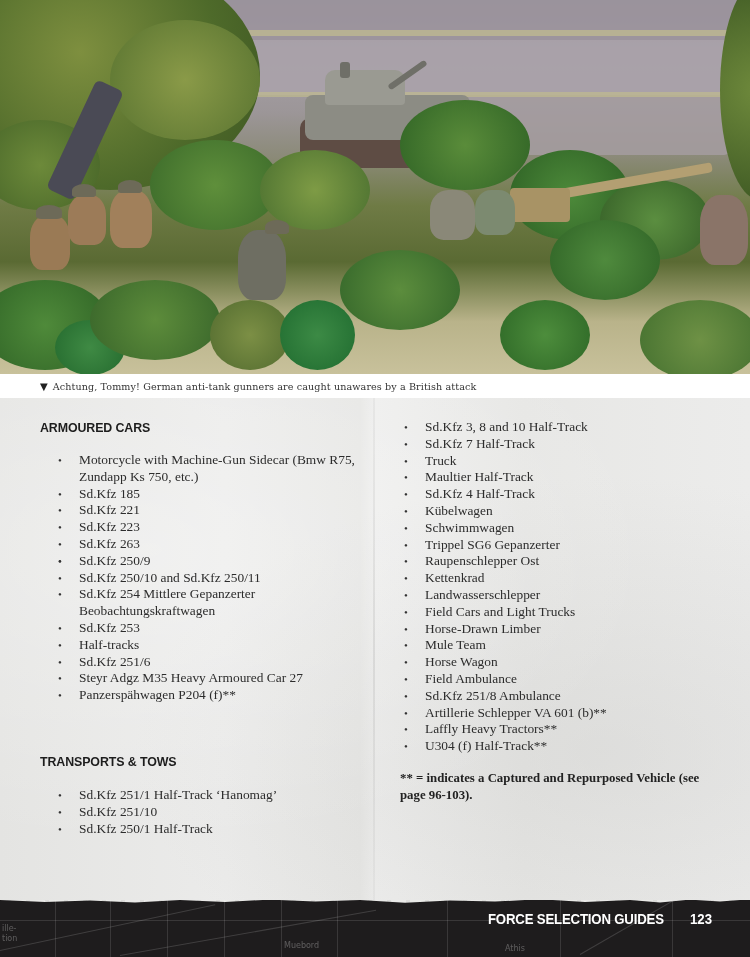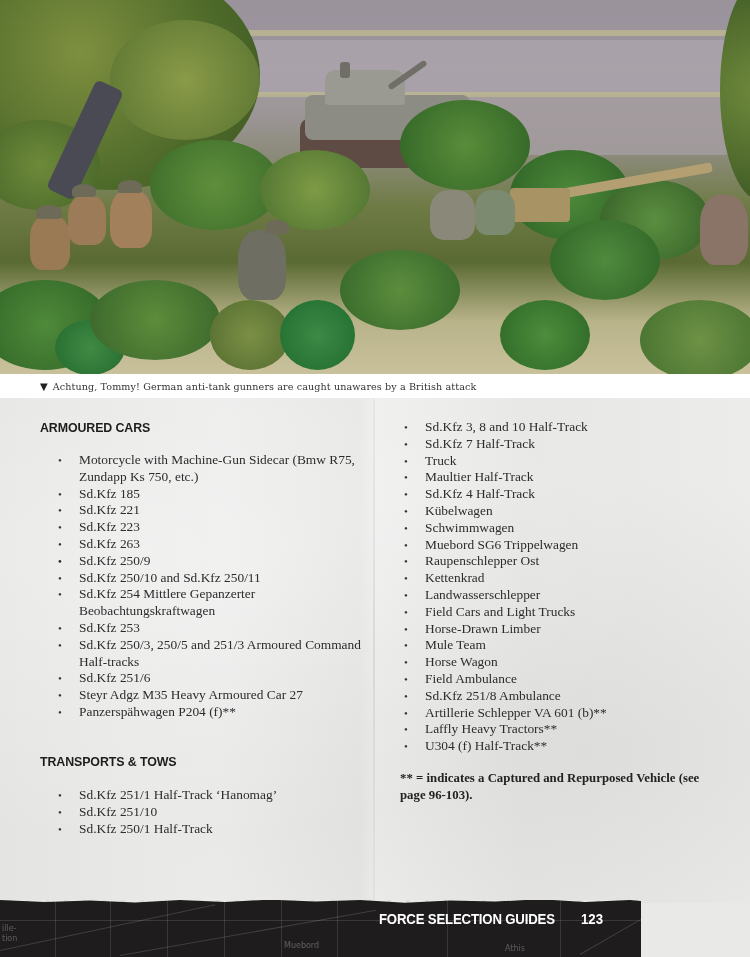--- a/index.html
+++ b/index.html
@@ -55,21 +55,21 @@
   ul.vlist li .bullet {
     position: absolute; left: 18px; top: 0; font-size: 11px; color: #333;
   }
 
   .note {
     position: absolute; left: 0; font-weight: bold; font-size: 12.8px; line-height: 17px; color: #222; width: 335px;
   }
 
   
   .footer {
-    position: absolute; left: 0; top: 900px; width: 641px; height: 57px; background: #1e1c1d; overflow: hidden;
+    position: absolute; left: 0; top: 900px; width: 750px; height: 57px; background: #1e1c1d; overflow: hidden;
   }
   .footer .torn {
     position: absolute; left: 0; top: -4px; width: 750px; height: 8px;
     background: repeating-linear-gradient(90deg, #e9e9e7 0 7px, #dcdcda 7px 11px, #e9e9e7 11px 19px);
     clip-path: polygon(0 0,100% 0,100% 40%,96% 70%,92% 45%,88% 80%,84% 50%,78% 75%,72% 40%,66% 70%,60% 55%,54% 85%,48% 50%,42% 70%,36% 45%,30% 75%,24% 50%,18% 80%,12% 55%,6% 75%,0 50%);
   }
   .footer .gridline-v { position: absolute; top: 0; width: 1px; height: 57px; background: rgba(255,255,255,.12); }
   .footer .gridline-h { position: absolute; left: 0; width: 750px; height: 1px; background: rgba(255,255,255,.12); }
   .footer .map-line { position: absolute; height: 1px; background: rgba(255,255,255,.15); transform-origin: left center; }
   .footer .map-label { position: absolute; font-family: "DejaVu Sans", sans-serif; font-size: 8px; color: rgba(255,255,255,.28); }
@@ -157,21 +157,21 @@
       <li><span class="bullet">•</span><span>Sd.Kfz 185</span></li>
       <li><span class="bullet">•</span><span>Sd.Kfz 221</span></li>
       <li><span class="bullet">•</span><span>Sd.Kfz 223</span></li>
       <li><span class="bullet">•</span><span>Sd.Kfz 263</span></li>
       <li><span class="bullet">•</span></li>
       <li><span class="bullet">•</span><span>Sd.Kfz 250/9</span></li>
       <li><span class="bullet">•</span><span>Sd.Kfz 250/10 and Sd.Kfz 250/11</span></li>
       <li><span class="bullet">•</span><span>Sd.Kfz 254 Mittlere Gepanzerter</span></li>
       <li><span>Beobachtungskraftwagen</span></li>
       <li><span class="bullet">•</span><span>Sd.Kfz 253</span></li>
-      <li><span class="bullet">•</span><span>Sd.Kfz 250/3, 250/5 and 251/3 Armoured Command</span></li>
+      <li><span class="bullet">•</span></li>
       <li><span>Half-tracks</span></li>
       <li><span class="bullet">•</span><span>Sd.Kfz 251/6</span></li>
       <li><span class="bullet">•</span><span>Steyr Adgz M35 Heavy Armoured Car 27</span></li>
       <li><span class="bullet">•</span><span>Panzerspähwagen P204 (f)**</span></li>
     </ul>
 
     <div class="section-heading" style="position:absolute;top:356px;left:0;">TRANSPORTS &amp; TOWS</div>
 
     <ul class="vlist" style="position:absolute;top:389px;left:0;width:340px;">
       <li><span class="bullet">•</span><span>Sd.Kfz 251/1 Half-Track ‘Hanomag’</span></li>
@@ -182,21 +182,21 @@
 
   <div class="col col-right">
     <ul class="vlist" style="position:absolute;top:21px;left:0;width:345px;">
       <li><span class="bullet">•</span><span>Sd.Kfz 3, 8 and 10 Half-Track</span></li>
       <li><span class="bullet">•</span><span>Sd.Kfz 7 Half-Track</span></li>
       <li><span class="bullet">•</span><span>Truck</span></li>
       <li><span class="bullet">•</span><span>Maultier Half-Track</span></li>
       <li><span class="bullet">•</span><span>Sd.Kfz 4 Half-Track</span></li>
       <li><span class="bullet">•</span><span>Kübelwagen</span></li>
       <li><span class="bullet">•</span><span>Schwimmwagen</span></li>
-      <li><span class="bullet">•</span><span>Muebord SG6 Trippelwagen</span></li>
+      <li><span class="bullet">•</span><span>Trippel SG6 Gepanzerter</span></li>
       <li><span class="bullet">•</span><span>Raupenschlepper Ost</span></li>
       <li><span class="bullet">•</span><span>Kettenkrad</span></li>
       <li><span class="bullet">•</span><span>Landwasserschlepper</span></li>
       <li><span class="bullet">•</span><span>Field Cars and Light Trucks</span></li>
       <li><span class="bullet">•</span><span>Horse-Drawn Limber</span></li>
       <li><span class="bullet">•</span><span>Mule Team</span></li>
       <li><span class="bullet">•</span><span>Horse Wagon</span></li>
       <li><span class="bullet">•</span><span>Field Ambulance</span></li>
       <li><span class="bullet">•</span><span>Sd.Kfz 251/8 Ambulance</span></li>
       <li><span class="bullet">•</span><span>Artillerie Schlepper VA 601 (b)**</span></li>

